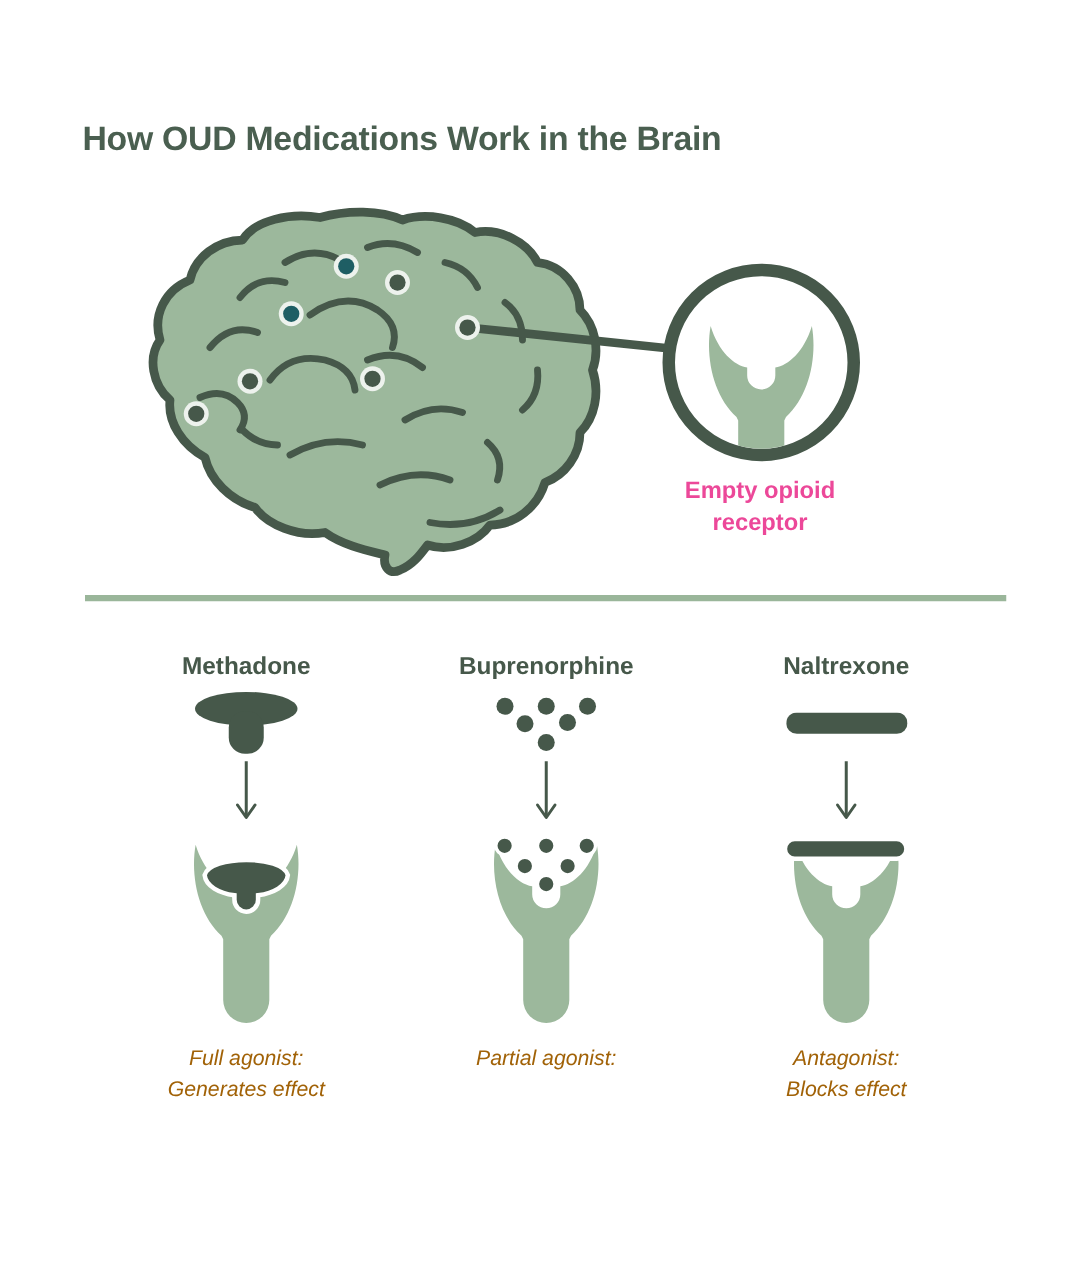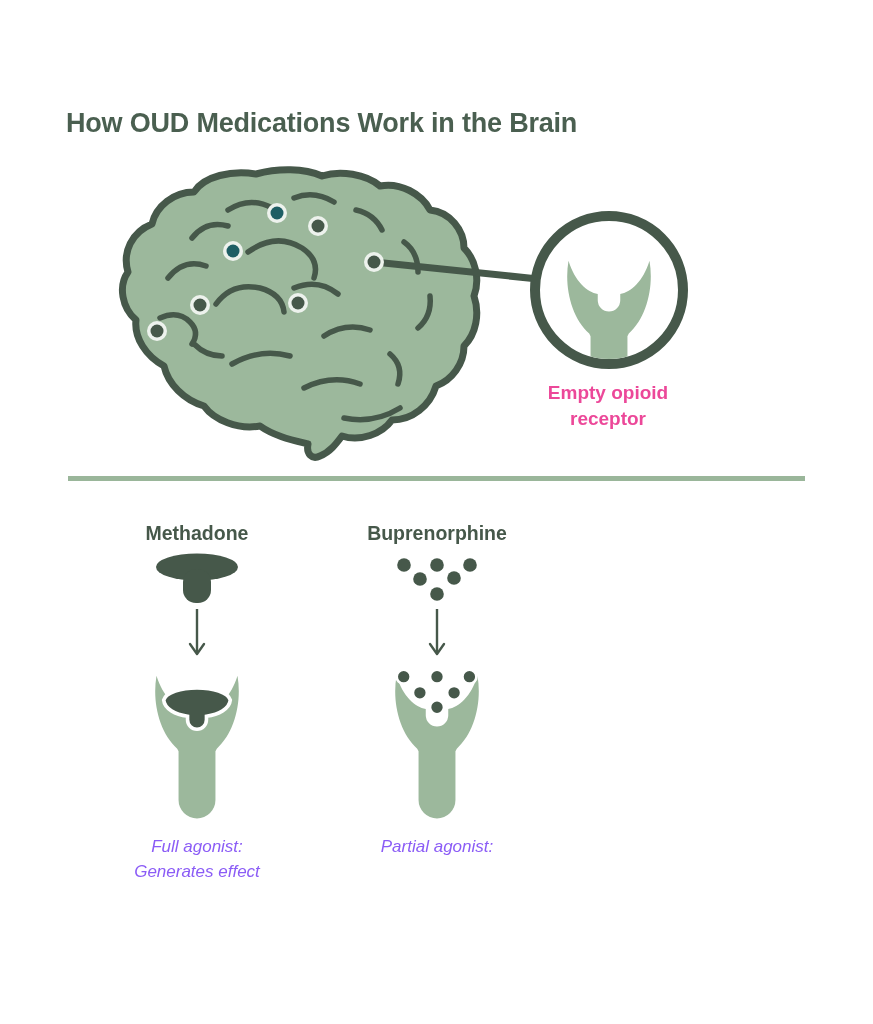--- a/index.html
+++ b/index.html
@@ -7,21 +7,21 @@
     position: relative;
     width: 873px;
     height: 1024px;
     background: #ffffff;
     font-family: "Liberation Sans", sans-serif;
     overflow: hidden;
   }
   .title {
     position: absolute;
     left: 66px;
-    top: 108px;
+    top: 96px;
     font-size: 27px;
     font-weight: bold;
     color: #4A5F50;
     letter-spacing: -0.2px;
   }
   .hero-svg {
     position: absolute;
     left: 0;
     top: 160px;
   }
@@ -80,21 +80,21 @@
     margin-top: 13px;
     height: 145px;
   }
   .receptor-svg { overflow: visible; }
   .caption {
     margin-top: 17px;
     text-align: center;
     font-size: 17px;
     font-style: italic;
     line-height: 1.45;
-    color: #8b5cf6;
+    color: #a16207;
   }
   .footer {
     position: absolute;
     left: 66px;
     top: 941px;
     font-size: 16.5px;
     color: #9E9E9E;
     letter-spacing: 0.3px;
   }
 </style>
@@ -280,15 +280,44 @@
             <circle cx="69" cy="22" r="7.8"></circle>
           <circle cx="50" cy="38" r="7.8"></circle>
         </g>
       </svg>
     </div>
     <div class="caption">
       <div>Partial agonist:</div>
     </div>
   </div>
 
+  <div class="column col-3">
+    <div class="col-header">Naltrexone</div>
+    <div class="med-slot">
+      <svg width="97" height="18" viewBox="0 0 97 18">
+        <rect x="0" y="0" width="97" height="17" rx="8.5" fill="#46584A"></rect>
+      </svg>
+    </div>
+    <div class="arrow-slot">
+      <svg width="22" height="50" viewBox="0 0 22 50">
+        <line x1="11" y1="1" x2="11" y2="45" stroke="#46584A" stroke-width="2.4"></line>
+        <path d="M4 36 L11 46 L18 36" fill="none" stroke="#46584A" stroke-width="2.4" stroke-linecap="round" stroke-linejoin="round"></path>
+      </svg>
+    </div>
+    <div class="receptor-slot">
+      <svg class="receptor-svg" width="90" height="145" viewBox="0 0 100 161">
+        <path d="M 5 3 C 12 26, 26 38, 37.5 40 L 37.5 47
+                 A 12.5 12.5 0 0 0 62.5 47 L 62.5 40
+                 C 74 38, 88 26, 95 3
+                 C 100 32, 92 66, 72 84 L 70.5 87 L 70.5 141
+                 A 20.5 20.5 0 0 1 29.5 141 L 29.5 87 L 28 84
+                 C 8 66, 0 32, 5 3 Z" fill="#9CB89C"></path>
+        <rect x="-4.5" y="-2" width="108" height="17.5" rx="8.75" fill="#46584A" stroke="#ffffff" stroke-width="4"></rect>
+      </svg>
+    </div>
+    <div class="caption">
+      <div>Antagonist:</div>
+      <div>Blocks effect</div>
+    </div>
+  </div>
 
 
 </div>
 
 </body></html>

